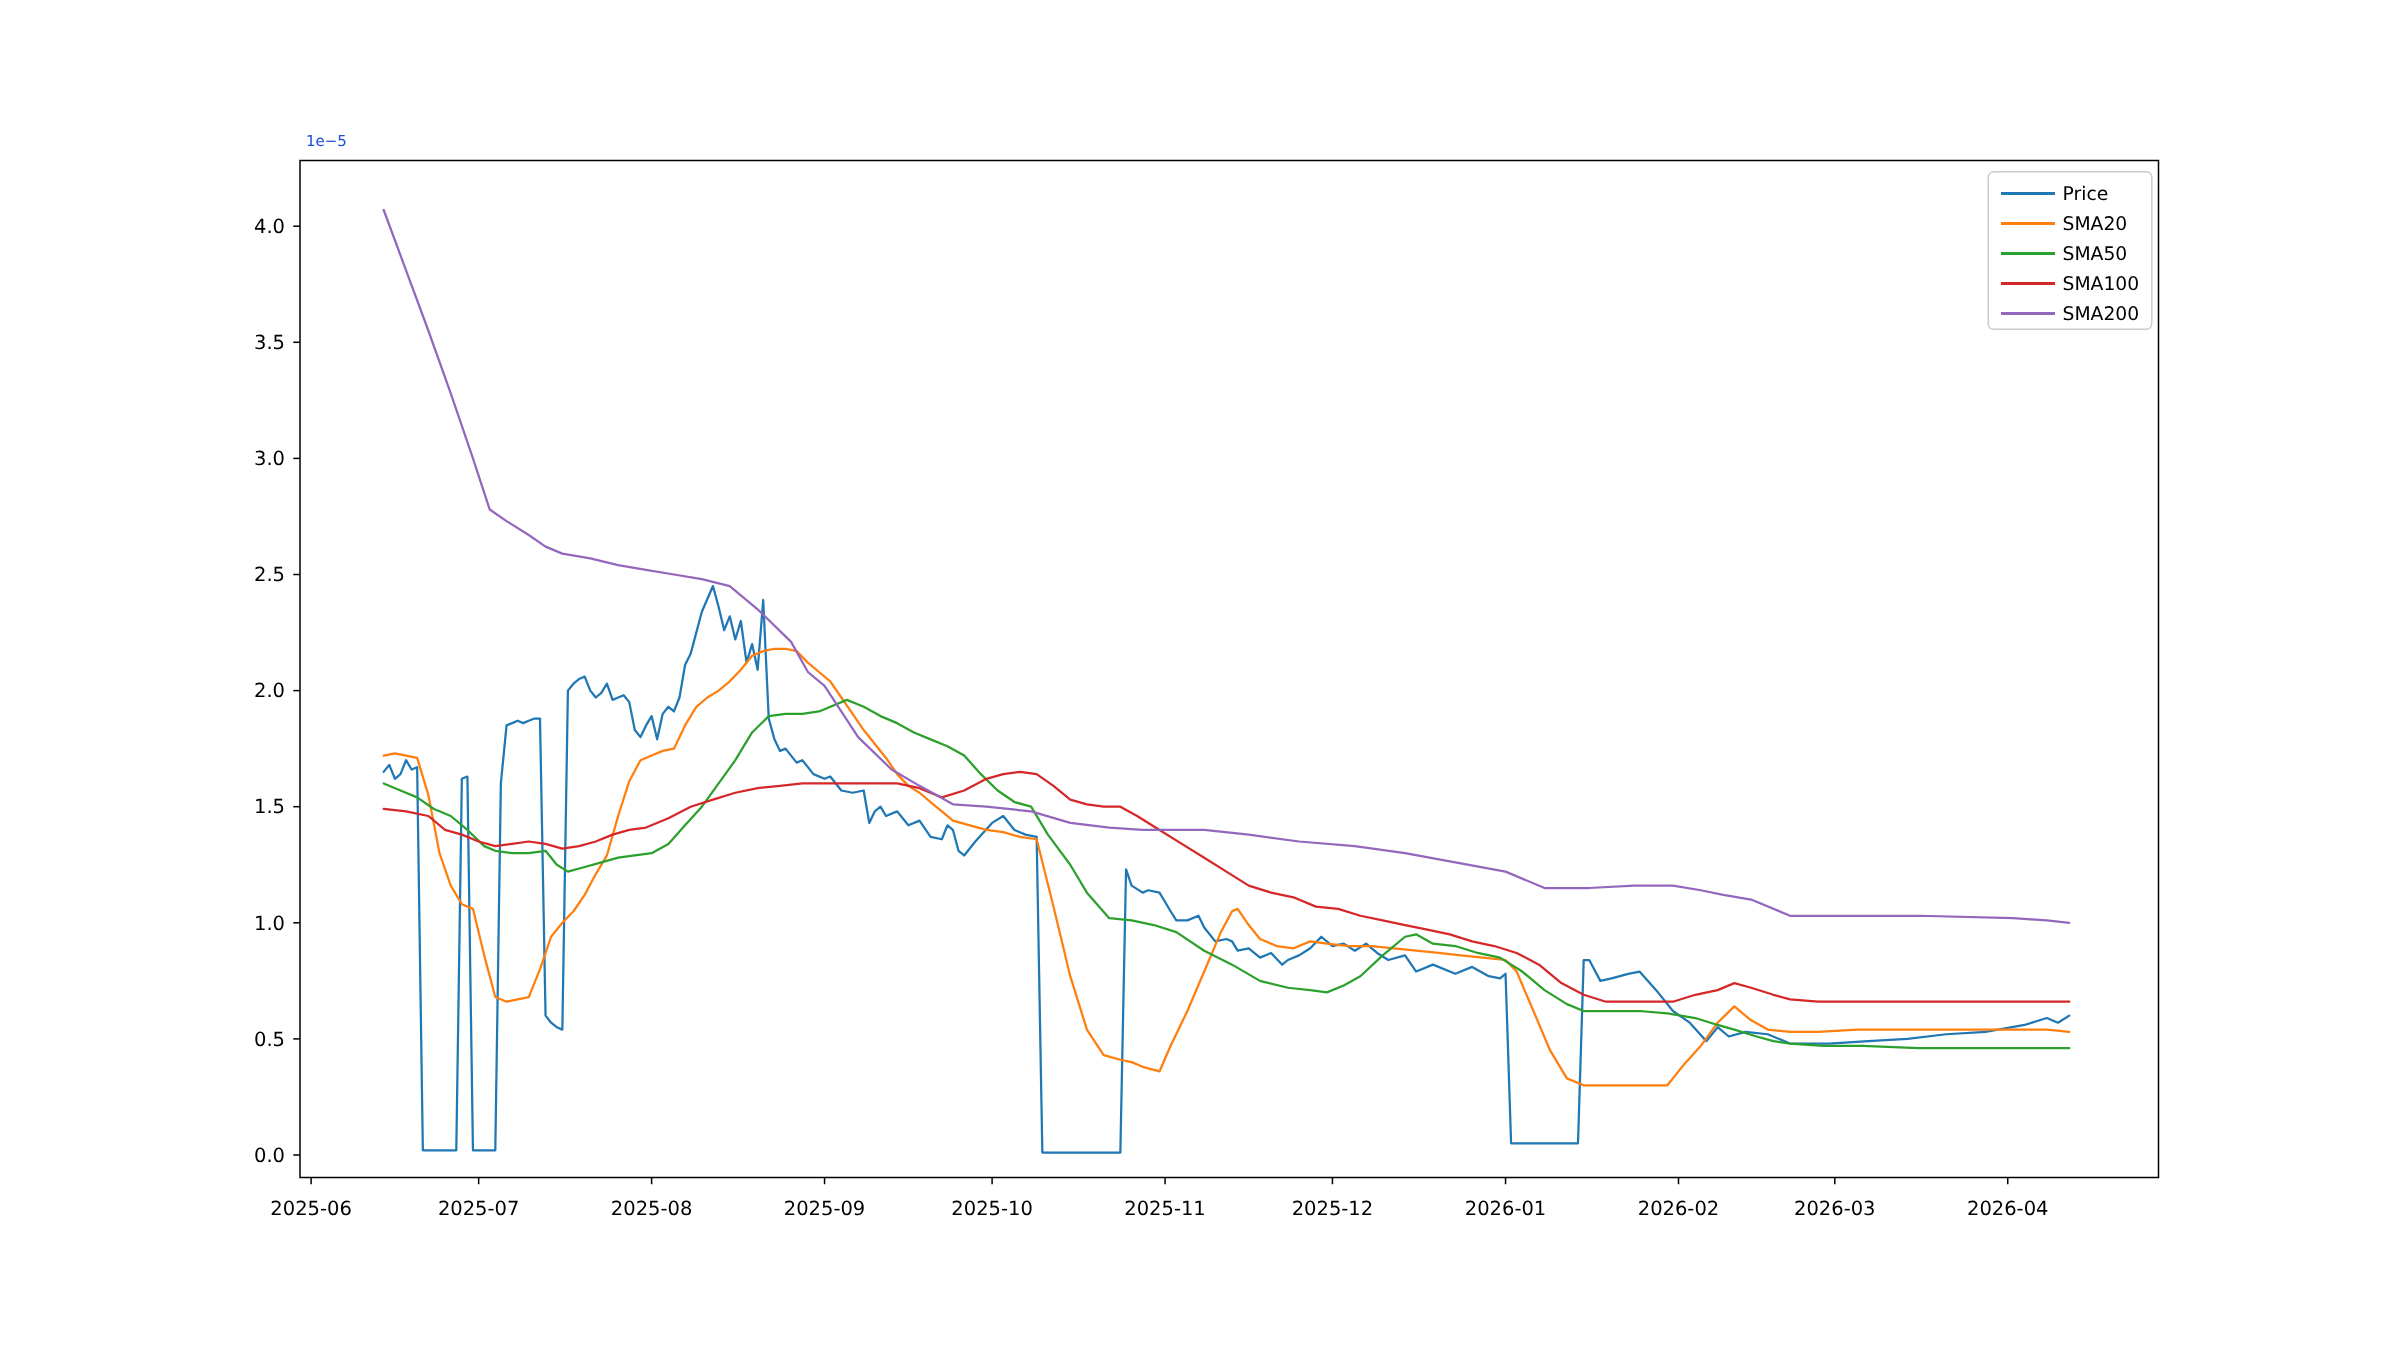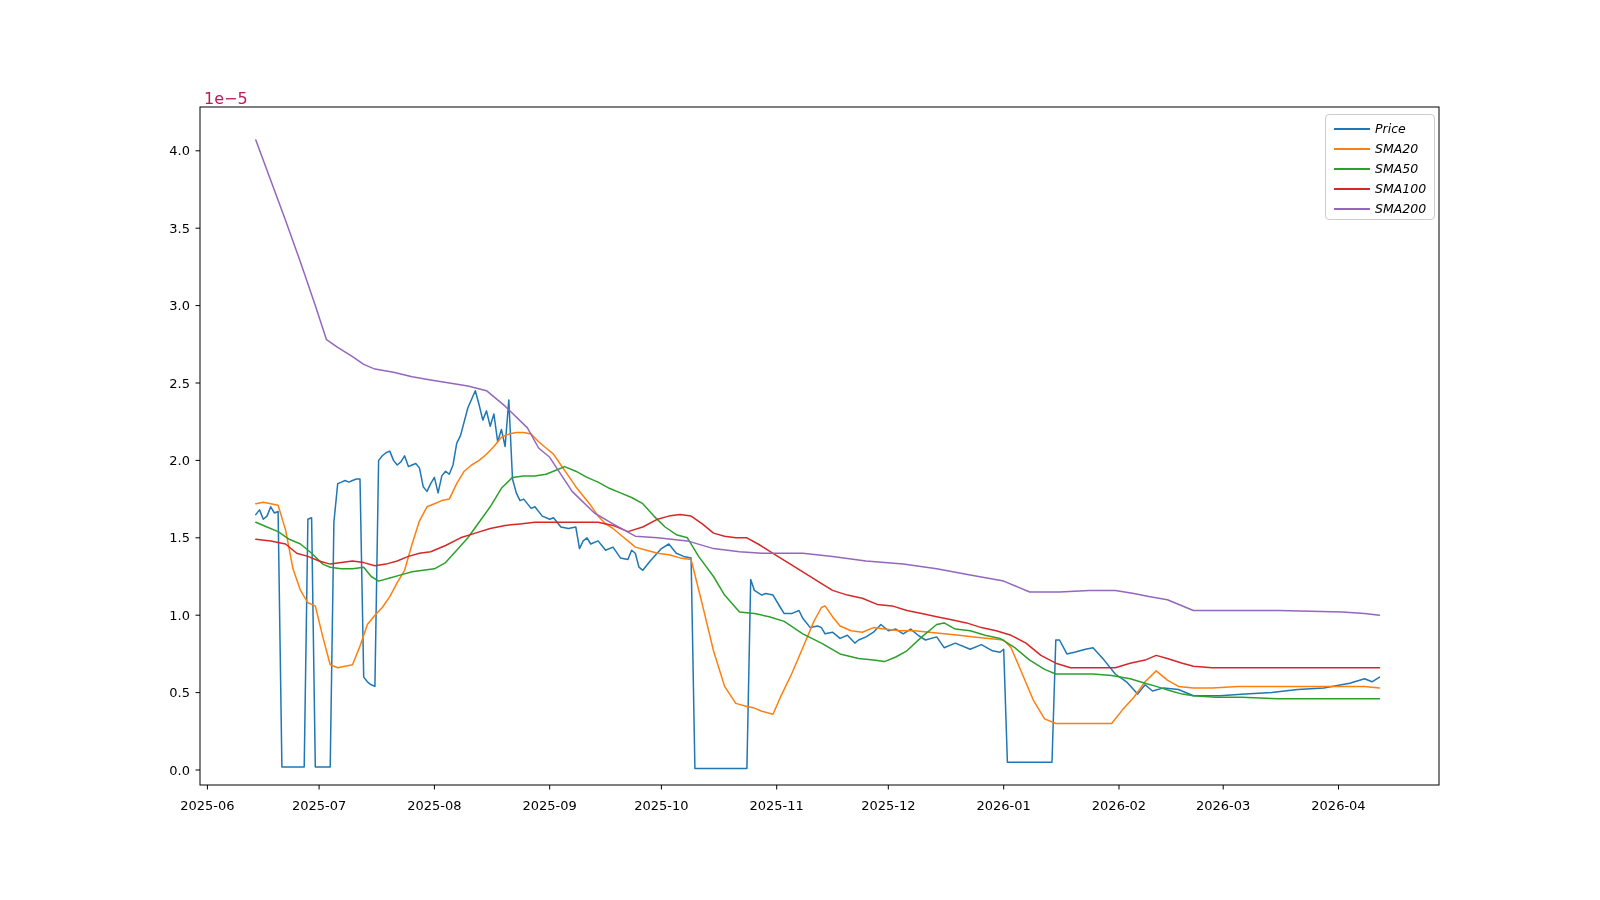--- a/index.html
+++ b/index.html
@@ -1,23 +1,23 @@
 <!DOCTYPE html>
 <html><head>
 <meta charset="utf-8">
 <style>
   html,body{margin:0;padding:0;background:#ffffff;width:1600px;height:900px;overflow:hidden;
     font-family:"DejaVu Sans","Liberation Sans",sans-serif;}
   #figure{position:relative;width:1600px;height:900px;background:#ffffff;}
   #plot-svg{position:absolute;left:0;top:0;}
   .tick{font-size:13px;fill:#000000;font-family:"DejaVu Sans","Liberation Sans",sans-serif;}
-  #offset-label{position:absolute;left:204px;top:89px;font-size:16px;color:#be185d;}
+  #offset-label{position:absolute;left:204px;top:89px;font-size:10px;color:#1d4ed8;}
   #legend{position:absolute;left:1325px;top:114px;width:110px;height:106px;box-sizing:border-box;
     background:rgba(255,255,255,0.9);border:1px solid #cccccc;border-radius:4px;
-    padding:4px 0 0 8px;font-style:italic;}
+    padding:4px 0 0 8px;}
   .lrow{display:flex;align-items:center;height:20px;}
   .swatch{display:inline-block;width:36px;height:0;border-top:2px solid #000;margin-right:5px;flex:0 0 36px;}
   .llabel{font-size:12.5px;color:#000;line-height:20px;white-space:nowrap;}
 </style>
 </head>
 <body>
 
 <div id="figure">
   <svg id="plot-svg" width="1600" height="900" viewBox="0 0 1600 900">
       <rect x="200" y="107" width="1239" height="678" fill="none" stroke="#000000" stroke-width="1"></rect>

